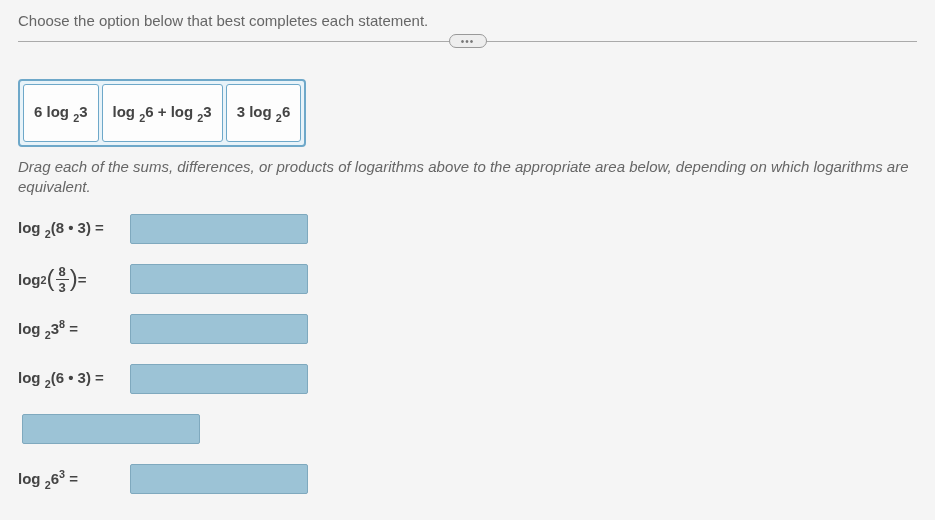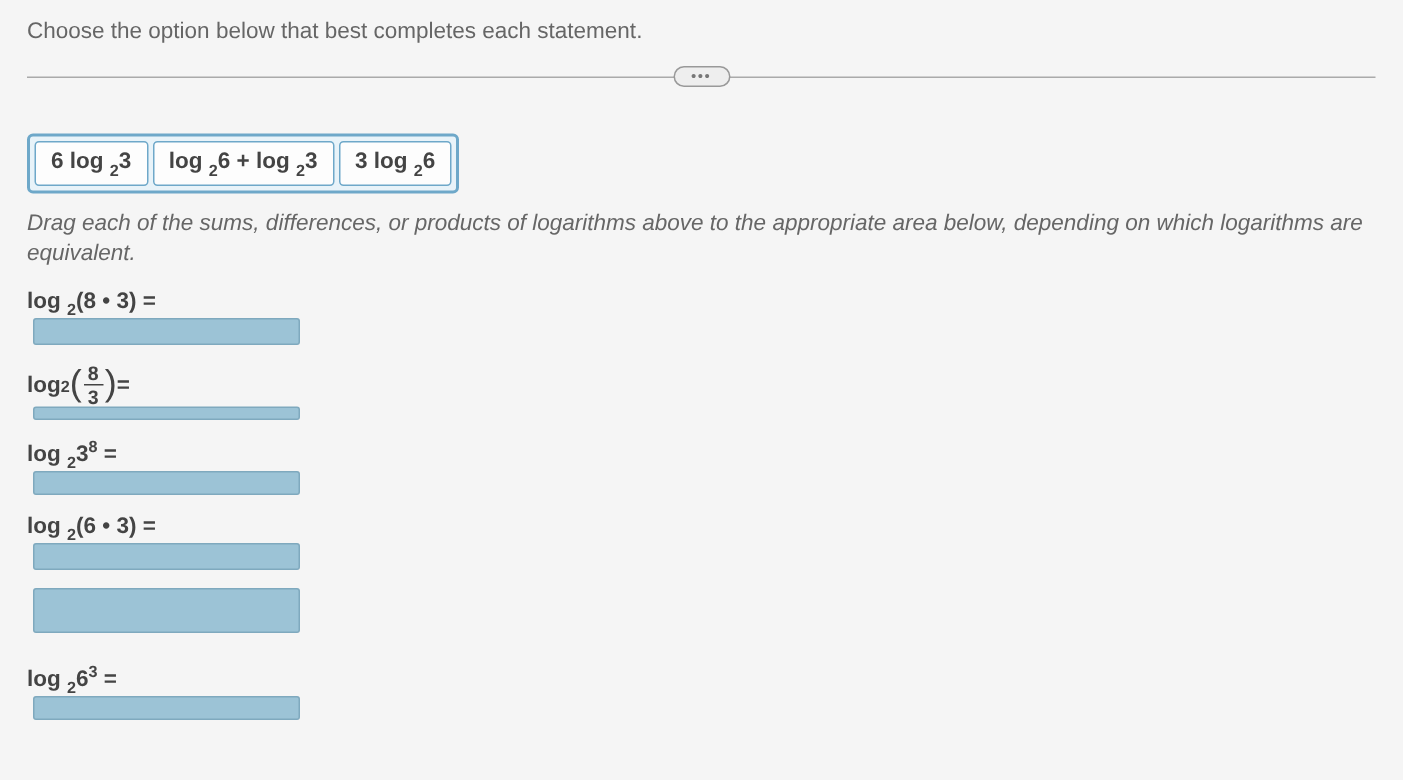--- a/index.html
+++ b/index.html
@@ -13,21 +13,21 @@
       width: 935px;
       height: 520px;
       padding: 12px 18px;
       color: #555;
       position: relative;
       overflow: hidden;
     }
     .prompt {
       font-size: 15px;
       color: #666;
-      margin-bottom: 12px;
+      margin-bottom: 2px;
     }
     .divider-wrap {
       position: relative;
       height: 20px;
       margin-bottom: 28px;
     }
     .divider-line {
       border-top: 1px solid #aaa;
       position: absolute;
       top: 50%;
@@ -57,40 +57,39 @@
       border-radius: 4px;
       display: inline-flex;
       padding: 3px;
       gap: 3px;
       margin-bottom: 10px;
     }
     .tile {
       border: 1.5px solid #6ea8c9;
       background: #fdfdfd;
       border-radius: 3px;
-      padding: 4px 10px;
+      padding: 18px 10px;
       font-size: 15px;
       font-weight: bold;
       color: #444;
       cursor: grab;
       white-space: nowrap;
     }
     .instructions {
       font-size: 15px;
       color: #666;
       margin-bottom: 14px;
       line-height: 1.3;
       font-style: italic;
     }
     .question-row {
       display: flex;
-      align-items: flex-start;
+      align-items: center;
       margin-bottom: 12px;
       height: 38px;
-      flex-direction: column;
     }
     .expression {
       font-size: 15px;
       font-weight: bold;
       color: #444;
       min-width: 108px;
       white-space: nowrap;
       display: flex;
       align-items: center;
     }

